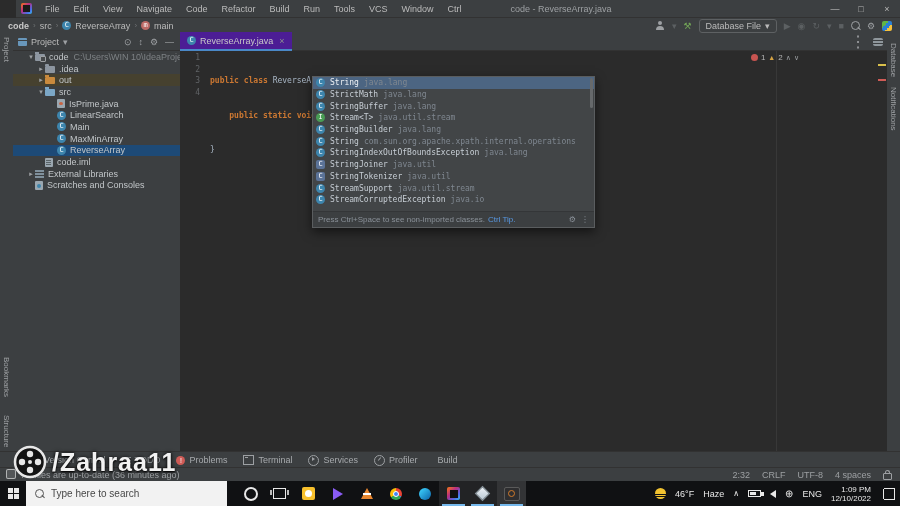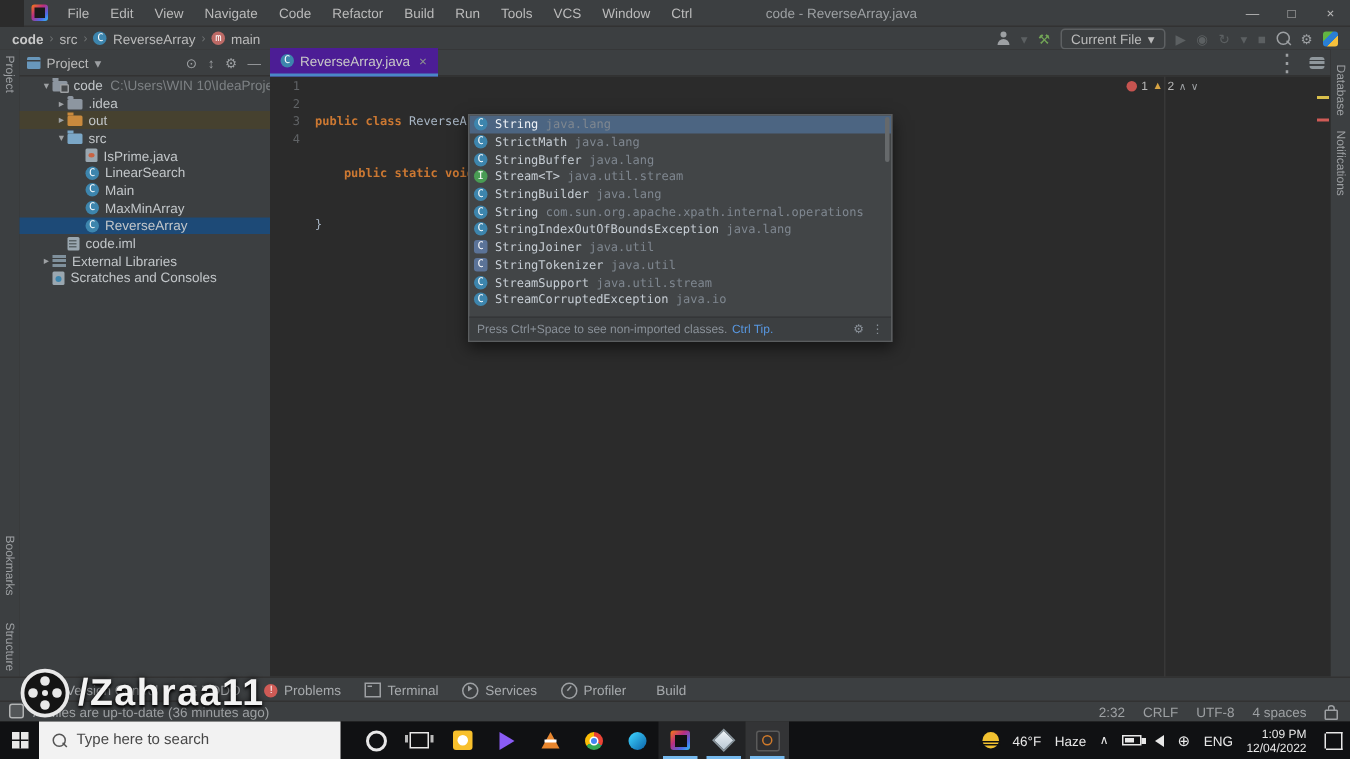--- a/index.html
+++ b/index.html
@@ -232,21 +232,21 @@
       <span>ReverseArray</span>
       <span class="crumb-sep">›</span>
       <span class="ticon ic-method"></span>
       <span>main</span>
     </div>
     <div class="navbar-right">
       <span class="user-ico"></span>
       <span class="tb-glyph dis">▾</span>
       <span class="tb-glyph green">⚒</span>
       <span class="pill">
-        <span>Current File</span>
+        <span>Database File</span>
         <span>▾</span>
       </span>
       <span class="tb-glyph dis">▶</span>
       <span class="tb-glyph dis">◉</span>
       <span class="tb-glyph dis">↻</span>
       <span class="tb-glyph dis">▾</span>
       <span class="tb-glyph dis">■</span>
       <span class="mag"></span>
       <span class="tb-glyph">⚙</span>
       <span class="rainbow"></span>
@@ -597,19 +597,19 @@
       <span class="sun"></span>
       <span>46°F</span>
       <span>Haze</span>
       <span class="chev">∧</span>
       <span class="battery"></span>
       <span class="speaker"></span>
       <span class="globe">⊕</span>
       <span>ENG</span>
       <span class="clockblk">
         <span>1:09 PM</span>
-        <span>12/04/2022</span>
+        <span>12/10/2022</span>
       </span>
       <span class="notif"></span>
     </div>
   </div>
 
 </div>
 
 </body></html>

